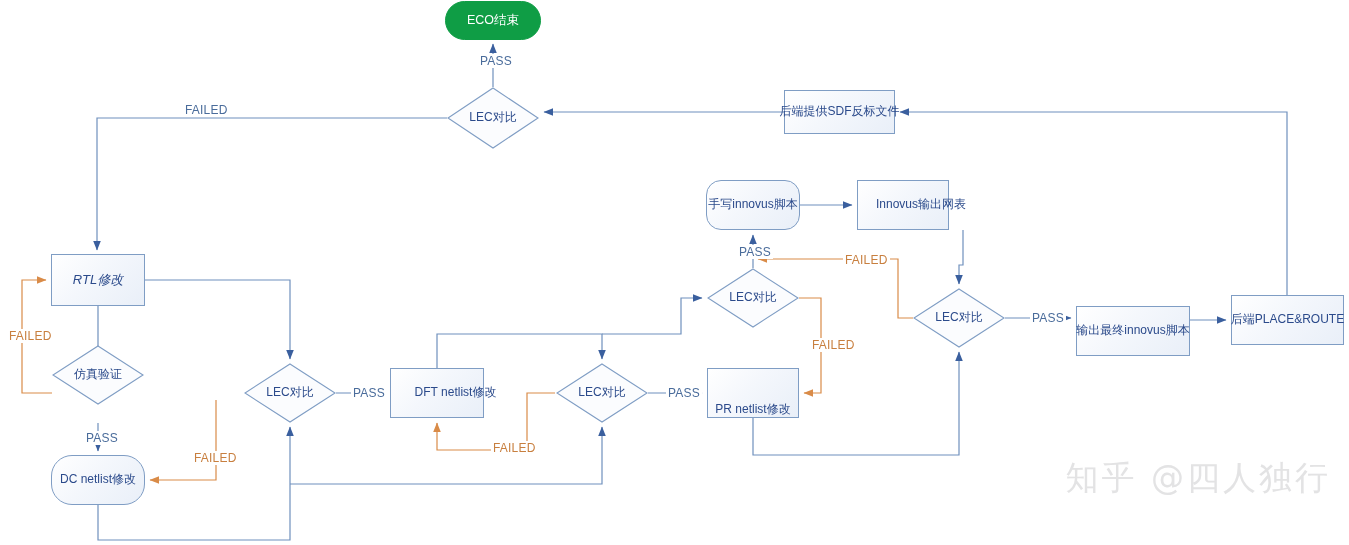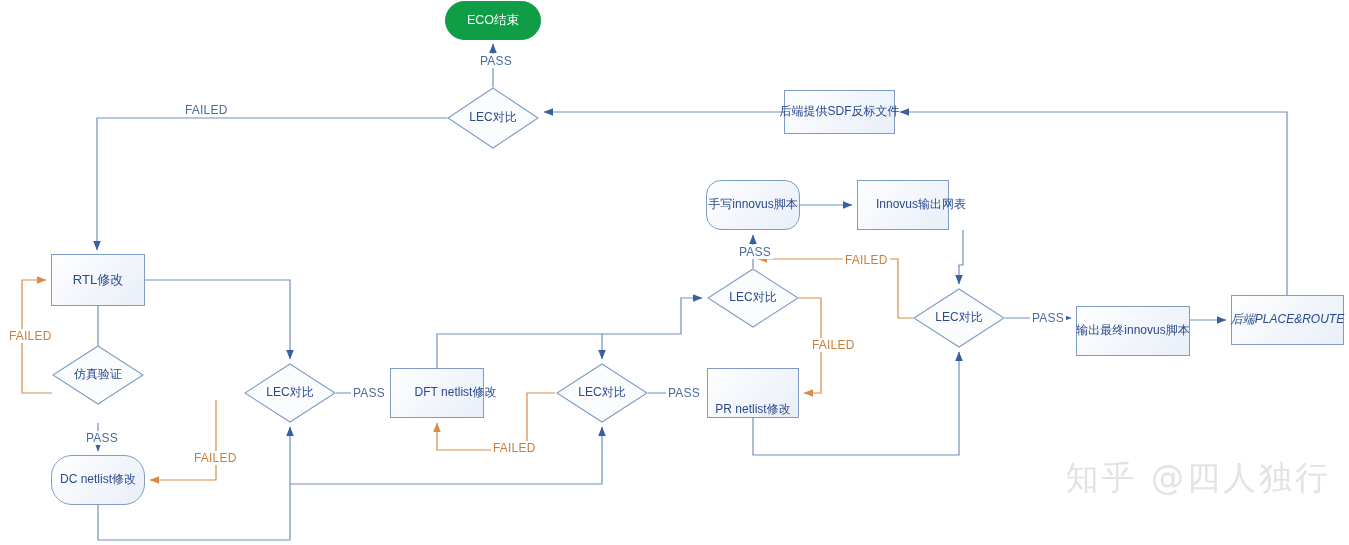--- a/index.html
+++ b/index.html
@@ -128,21 +128,21 @@
   </div>
 
   <div class="node proc" style="left:706px;top:180px;width:94px;height:50px;border-radius:15px;">
     <span>手写innovus脚本</span>
   </div>
 
   <div class="node proc" style="left:857px;top:180px;width:92px;height:50px;padding-left:36px;">
     <span>Innovus输出网表</span>
   </div>
 
-  <div class="node proc" style="left:51px;top:254px;width:94px;height:52px;">
+  <div class="node proc" style="left:51px;top:254px;width:94px;height:52px;font-style:italic;">
     <span style="font-size:13px;">RTL修改</span>
   </div>
 
   <div class="node dia" style="left:707px;top:268px;width:92px;height:60px;">
     <svg width="92" height="60">
       <polygon points="46,1 91,30 46,59 1,30" fill="#fbfcfe" stroke="#7f9dc4" stroke-width="1.1"></polygon>
     </svg>
     <span class="dlabel">LEC对比</span>
   </div>
 
@@ -150,21 +150,21 @@
     <svg width="92" height="60">
       <polygon points="46,1 91,30 46,59 1,30" fill="#fbfcfe" stroke="#7f9dc4" stroke-width="1.1"></polygon>
     </svg>
     <span class="dlabel">LEC对比</span>
   </div>
 
   <div class="node proc" style="left:1076px;top:295px;width:114px;height:50px;margin-top:11px;">
     <span>输出最终innovus脚本</span>
   </div>
 
-  <div class="node proc" style="left:1231px;top:295px;width:113px;height:50px;font-style:italic;">
+  <div class="node proc" style="left:1231px;top:295px;width:113px;height:50px;">
     <span>后端PLACE&amp;ROUTE</span>
   </div>
 
   <div class="node dia" style="left:52px;top:345px;width:92px;height:60px;align-items:center;">
     <svg width="92" height="60">
       <polygon points="46,1 91,30 46,59 1,30" fill="#fbfcfe" stroke="#7f9dc4" stroke-width="1.1"></polygon>
     </svg>
     <span class="dlabel">仿真验证</span>
   </div>
 

